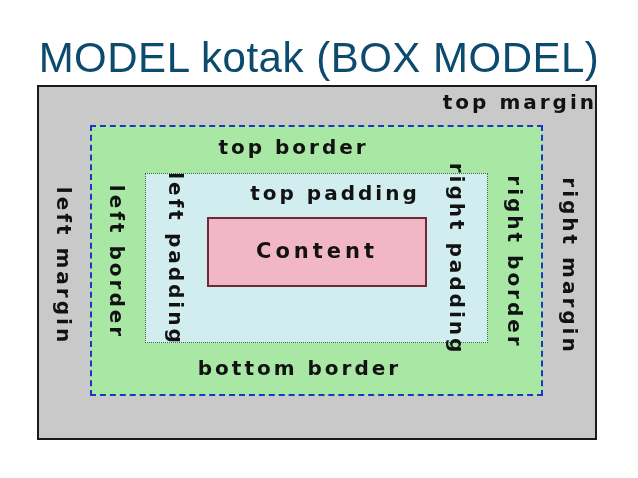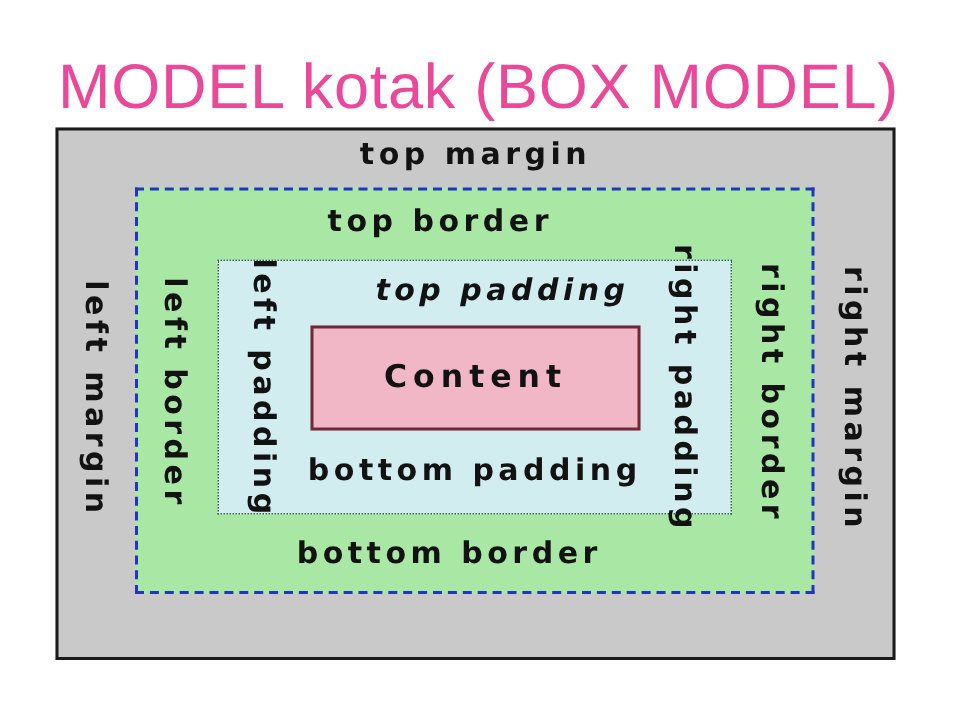--- a/index.html
+++ b/index.html
@@ -30,21 +30,21 @@
     position: absolute;
     top: 34px;
     left: 0;
     width: 638px;
     margin: 0;
     text-align: center;
     font-family: "Liberation Sans", sans-serif;
     font-size: 42px;
     font-weight: 400;
     letter-spacing: 0.5px;
-    color: #ec4899;
+    color: #0c4a6e;
     white-space: nowrap;
   }
   .box {
     position: absolute;
     box-sizing: border-box;
   }
   .margin-box {
     left: 37px; top: 85px; width: 560px; height: 355px;
     background: var(--margin-bg);
     border: 2px solid var(--margin-outline);
@@ -71,23 +71,23 @@
     position: absolute;
     color: var(--label-text);
     font-family: "DejaVu Sans", sans-serif;
     font-size: 20px;
     font-weight: 700;
     letter-spacing: 3px;
     white-space: nowrap;
     line-height: 1.1;
   }
   .hlabel { text-align: center; }
-  .h-top-margin    { left: 37px;  width: 560px; top: 91px;  }
+  .h-top-margin    { left: 37px;  width: 560px; top: 91px; text-align: right;  }
   .h-top-border    { left: 90px;  width: 407px; top: 136px; }
-  .h-top-padding   { left: 145px; width: 380px; top: 182px; font-style: italic; }
+  .h-top-padding   { left: 145px; width: 380px; top: 182px; }
   .h-bottom-padding{ left: 145px; width: 343px; top: 302px; }
   .h-bottom-border { left: 90px;  width: 419px; top: 357px; }
   .h-bottom-margin { left: 37px;  width: 560px; top: 405px; }
   .vlabel {
     transform: translate(-50%, -50%) rotate(90deg);
     transform-origin: center center;
   }
   .v-left-margin   { left: 64px;  top: 266px; }
   .v-left-border   { left: 117px; top: 262px; }
   .v-left-padding  { left: 176px; top: 259px; }
@@ -109,21 +109,20 @@
   <div class="box margin-box"></div>
   <div class="box border-box"></div>
   <div class="box padding-box"></div>
   <div class="box content-box">
     <span class="lbl content-label">Content</span>
   </div>
 
   <div class="lbl hlabel h-top-margin">top margin</div>
   <div class="lbl hlabel h-top-border">top border</div>
   <div class="lbl hlabel h-top-padding">top padding</div>
-  <div class="lbl hlabel h-bottom-padding">bottom padding</div>
   <div class="lbl hlabel h-bottom-border">bottom border</div>
 
   <div class="lbl vlabel v-left-margin">left margin</div>
   <div class="lbl vlabel v-left-border">left border</div>
   <div class="lbl vlabel v-left-padding">left padding</div>
   <div class="lbl vlabel v-right-padding">right padding</div>
   <div class="lbl vlabel v-right-border">right border</div>
   <div class="lbl vlabel v-right-margin">right margin</div>
 
 </div>

